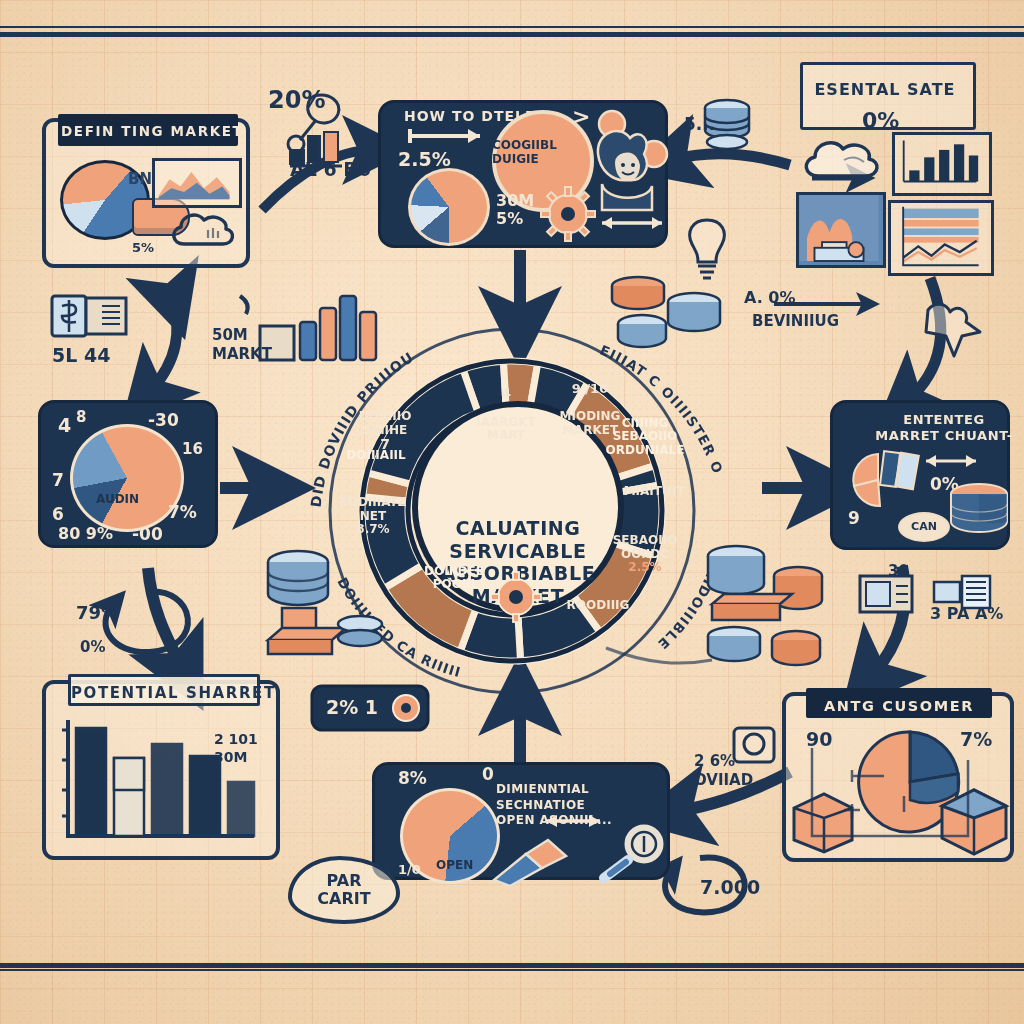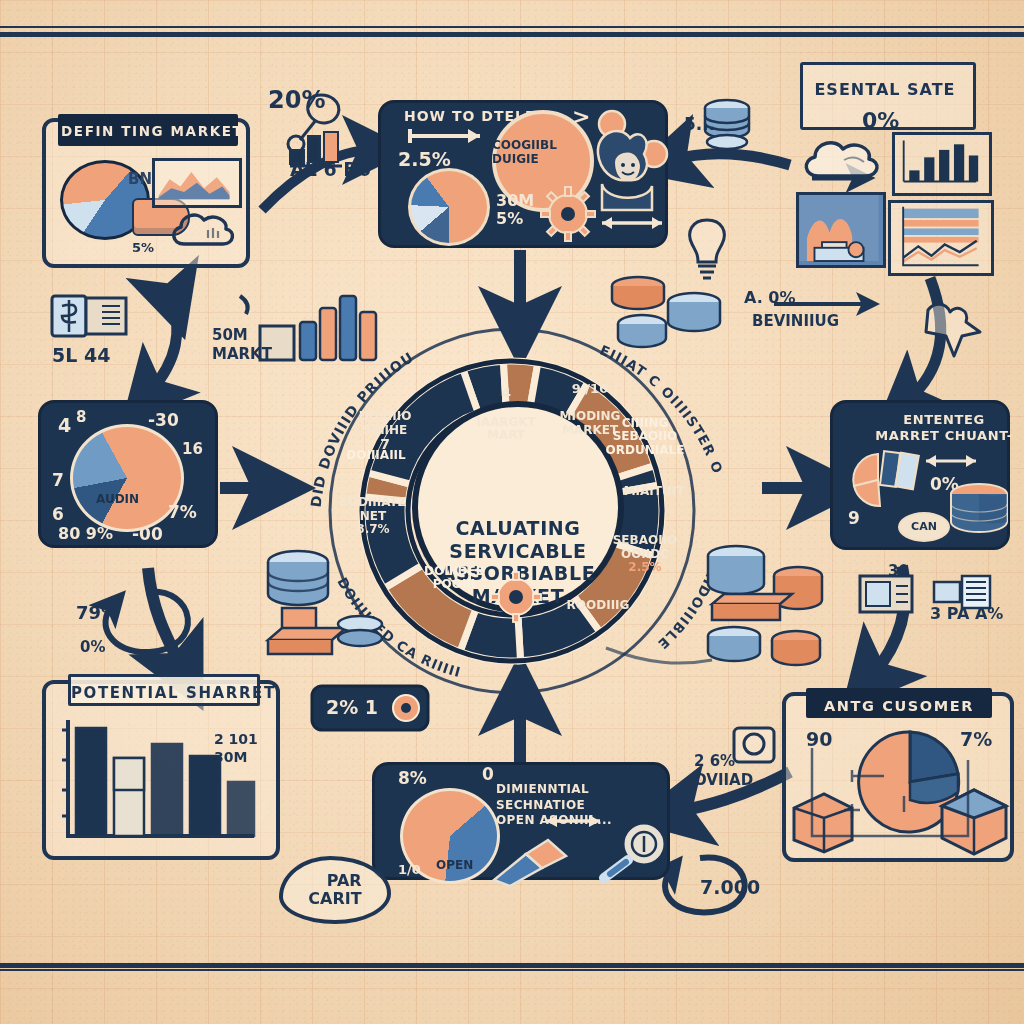--- a/index.html
+++ b/index.html
@@ -592,21 +592,21 @@
   <div class="cap" style="left:52px;top:344px;font-size:19px;">5L 44</div>
   <div class="cap" style="left:212px;top:326px;font-size:15px;white-space:pre-line;line-height:1.25;">50M
 MARKT</div>
   <div class="cap" style="left:76px;top:602px;font-size:18px;">79%</div>
   <div class="cap" style="left:80px;top:638px;font-size:15px;">0%</div>
   <div class="cap" style="left:744px;top:288px;font-size:16px;">A. 0%</div>
   <div class="cap" style="left:752px;top:312px;font-size:15px;">BEVINIIUG</div>
   <div class="cap" style="left:684px;top:114px;font-size:17px;">5...</div>
   <div class="cap" style="left:888px;top:562px;font-size:15px;">30</div>
   <div class="cap" style="left:930px;top:604px;font-size:16px;">3 PA A%</div>
-  <div class="bubble" style="left:279px;top:856px;width:104px;height:60px;font-size:16px;white-space:pre-line;text-align:right;">
+  <div class="bubble" style="left:288px;top:856px;width:104px;height:60px;font-size:16px;white-space:pre-line;">
     <span>PAR
 CARIT</span>
   </div>
   <div class="cap" style="left:694px;top:752px;font-size:15px;white-space:pre-line;line-height:1.25;">2 6%
 OVIIAD</div>
   <div class="cap" style="left:700px;top:876px;font-size:19px;">7.000</div>
 
 </div>
 
 </body></html>

